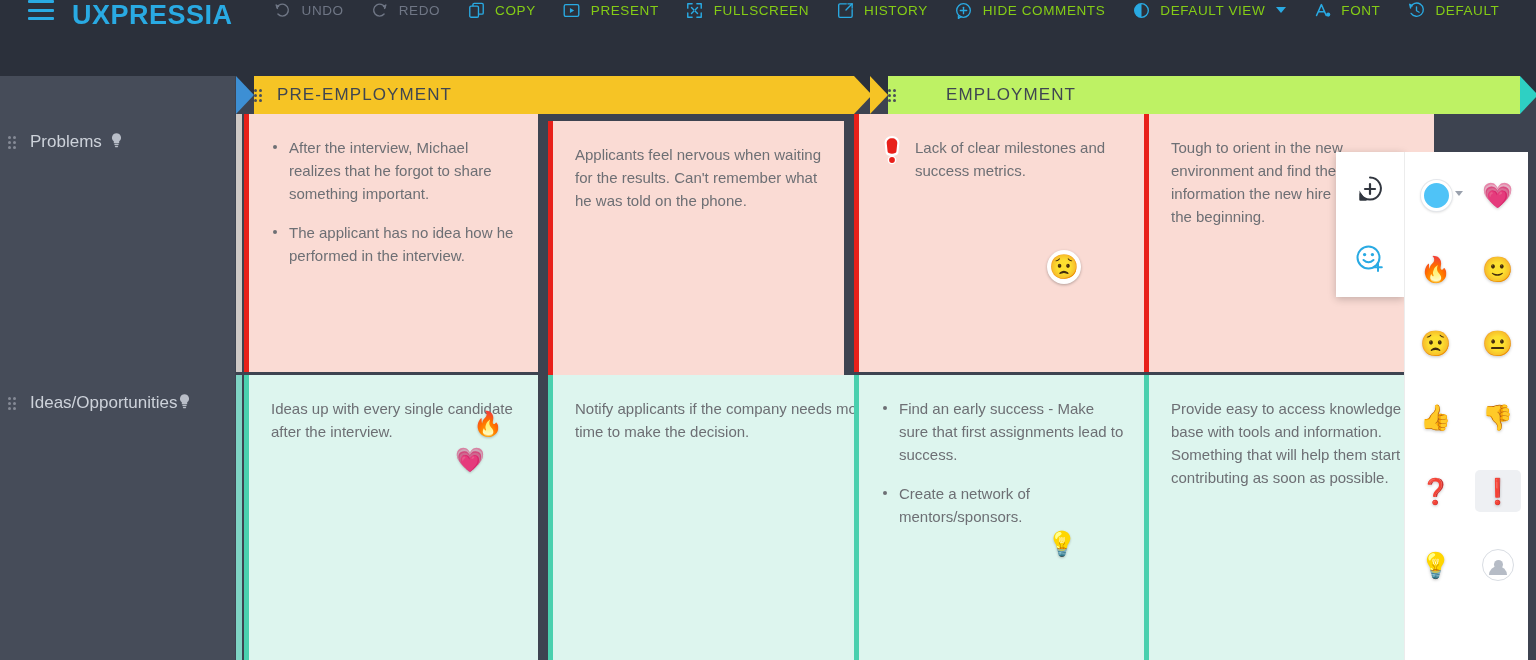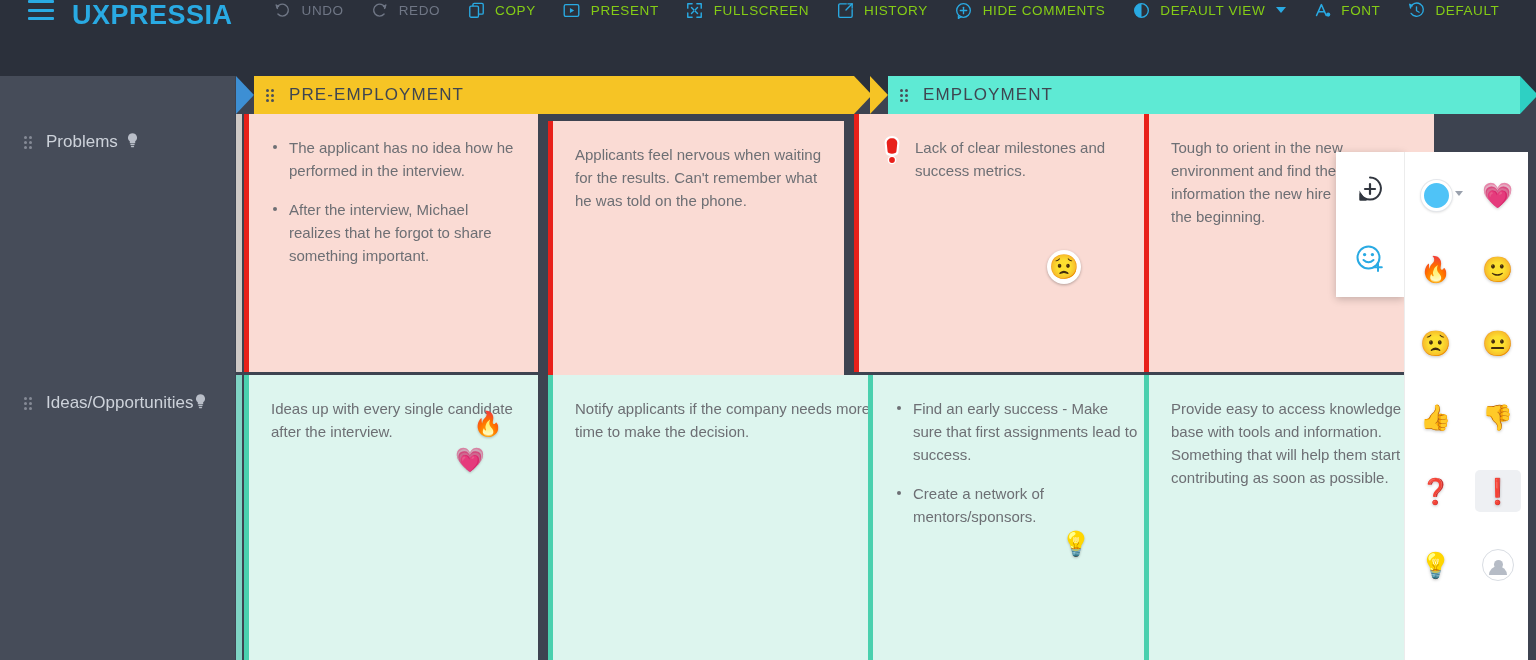--- a/index.html
+++ b/index.html
@@ -52,21 +52,21 @@
   .stage-area { position: absolute; top: 76px; left: 0; width: 1536px; height: 584px; }
 
   
   .leftcol {
     position: absolute; left: 0; top: 0;
     width: 236px; height: 584px;
     background: #464c59;
     border-right: 1px solid #3d4350;
   }
   .leftcol .row-label {
-    position: absolute; left: 16px; width: 236px;
+    position: absolute; left: 0; width: 236px;
     display: flex; align-items: flex-start; padding: 0 14px 0 8px;
   }
   .row-label .grip {
     width: 10px; height: 14px; margin-top: 6px; flex: none;
     display: grid; grid-template-columns: 3px 3px; grid-template-rows: 3px 3px 3px;
     gap: 2px; opacity: .55;
   }
   .row-label .grip b { background: #b9bec8; border-radius: 50%; display: block; width: 3px; height: 3px; }
   .row-label .txt {
     margin-left: 12px; color: #cdd2da; font-size: 17px; line-height: 24px;
@@ -77,21 +77,21 @@
   
   .stages { position: absolute; left: 236px; top: 0; width: 1300px; height: 38px; }
   .stage {
     position: absolute; top: 0; height: 38px;
     display: flex; align-items: center;
   }
   .stage .arrow-l {
     width: 0; height: 0; flex: none;
     border-top: 19px solid transparent; border-bottom: 19px solid transparent;
   }
-  .stage .body { height: 38px; display: flex; align-items: center; padding-left: 12px; }
+  .stage .body { height: 38px; display: flex; align-items: center; }
   .stage .arrow-r {
     width: 0; height: 0; flex: none;
     border-top: 19px solid transparent; border-bottom: 19px solid transparent;
   }
   .stage .sgrip {
     width: 9px; height: 13px; flex: none; margin-right: 14px;
     display: grid; grid-template-columns: 3px 3px; grid-template-rows: 3px 3px 3px;
     gap: 2px;
   }
   .stage .sgrip b { background: #4a4f58; border-radius: 50%; display: block; width: 3px; height: 3px; }
@@ -360,42 +360,42 @@
             <b></b>
             <b></b>
             <b></b>
           </span>
           <span class="name">PRE-EMPLOYMENT</span>
         </span>
         <span class="arrow-r" style="border-left:18px solid #f6c425;"></span>
       </div>
       <div class="stage" style="left: 634px;">
         <span class="arrow-l" style="border-left:18px solid #f6c425;"></span>
-        <span class="body" style="width:632px;background:#5eead4;">
+        <span class="body" style="width:632px;background:#bef264;gap:35px;">
           <span class="sgrip">
             <b></b>
             <b></b>
             <b></b>
             <b></b>
             <b></b>
             <b></b>
           </span>
           <span class="name">EMPLOYMENT</span>
         </span>
         <span class="arrow-r" style="border-left:18px solid #2ed0c3;"></span>
       </div>
     </div>
 
   <div class="canvas" id="canvas">
       <div class="row" style="top: 0px; height: 258px;">
         <div class="gutter" style="height: 258px; left: 0px;"></div>
         <div class="card problem" style="left: 8px; width: 294px;">
           <ul>
+            <li>After the interview, Michael realizes that he forgot to share something important.</li>
             <li>The applicant has no idea how he performed in the interview.</li>
-            <li>After the interview, Michael realizes that he forgot to share something important.</li>
           </ul>
         </div>
         <div class="card problem" style="left: 312px; width: 296px; margin-top: 7px;">
           <p>Applicants feel nervous when waiting for the results. Can't remember what he was told on the phone.</p>
         </div>
         <div class="card problem" style="left: 618px; width: 290px;">
           <div style="position:relative;padding-left:34px">
             <span class="excl-sticker" style="left:0;top:-2px">
               <svg width="20" height="30" viewBox="0 0 20 30">
                 <path d="M10 1 C14.5 1 17.4 4 17.4 8 L16.3 18 C16.1 20 13.4 21 10 21 C6.6 21 3.9 20 3.7 18 L2.6 8 C2.6 4 5.5 1 10 1 Z" fill="#fff"></path>
@@ -416,21 +416,21 @@
       <div class="row" style="top: 261px; height: 285px;">
         <div class="gutter teal" style="height: 285px; left: 0px;"></div>
         <div class="card idea" style="left: 8px; width: 294px;">
           <p>Ideas up with every single candidate after the interview.</p>
           <span class="sticker bare" style="left:222px;top:32px">🔥</span>
           <span class="sticker bare" style="left:204px;top:68px">💗</span>
         </div>
         <div class="card idea" style="left: 312px; width: 344px;">
           <p>Notify applicants if the company needs more time to make the decision.</p>
         </div>
-        <div class="card idea" style="left: 632px; width: 290px;">
+        <div class="card idea" style="left: 618px; width: 290px;">
           <ul>
             <li>Find an early success - Make sure that first assignments lead to success.</li>
             <li>Create a network of mentors/sponsors.</li>
           </ul>
           <span class="sticker bare" style="left:186px;top:152px">💡</span>
         </div>
         <div class="card idea" style="left: 908px; width: 290px;">
           <p>Provide easy to access knowledge base with tools and information. Something that will help them start contributing as soon as possible.</p>
         </div>
       </div>

